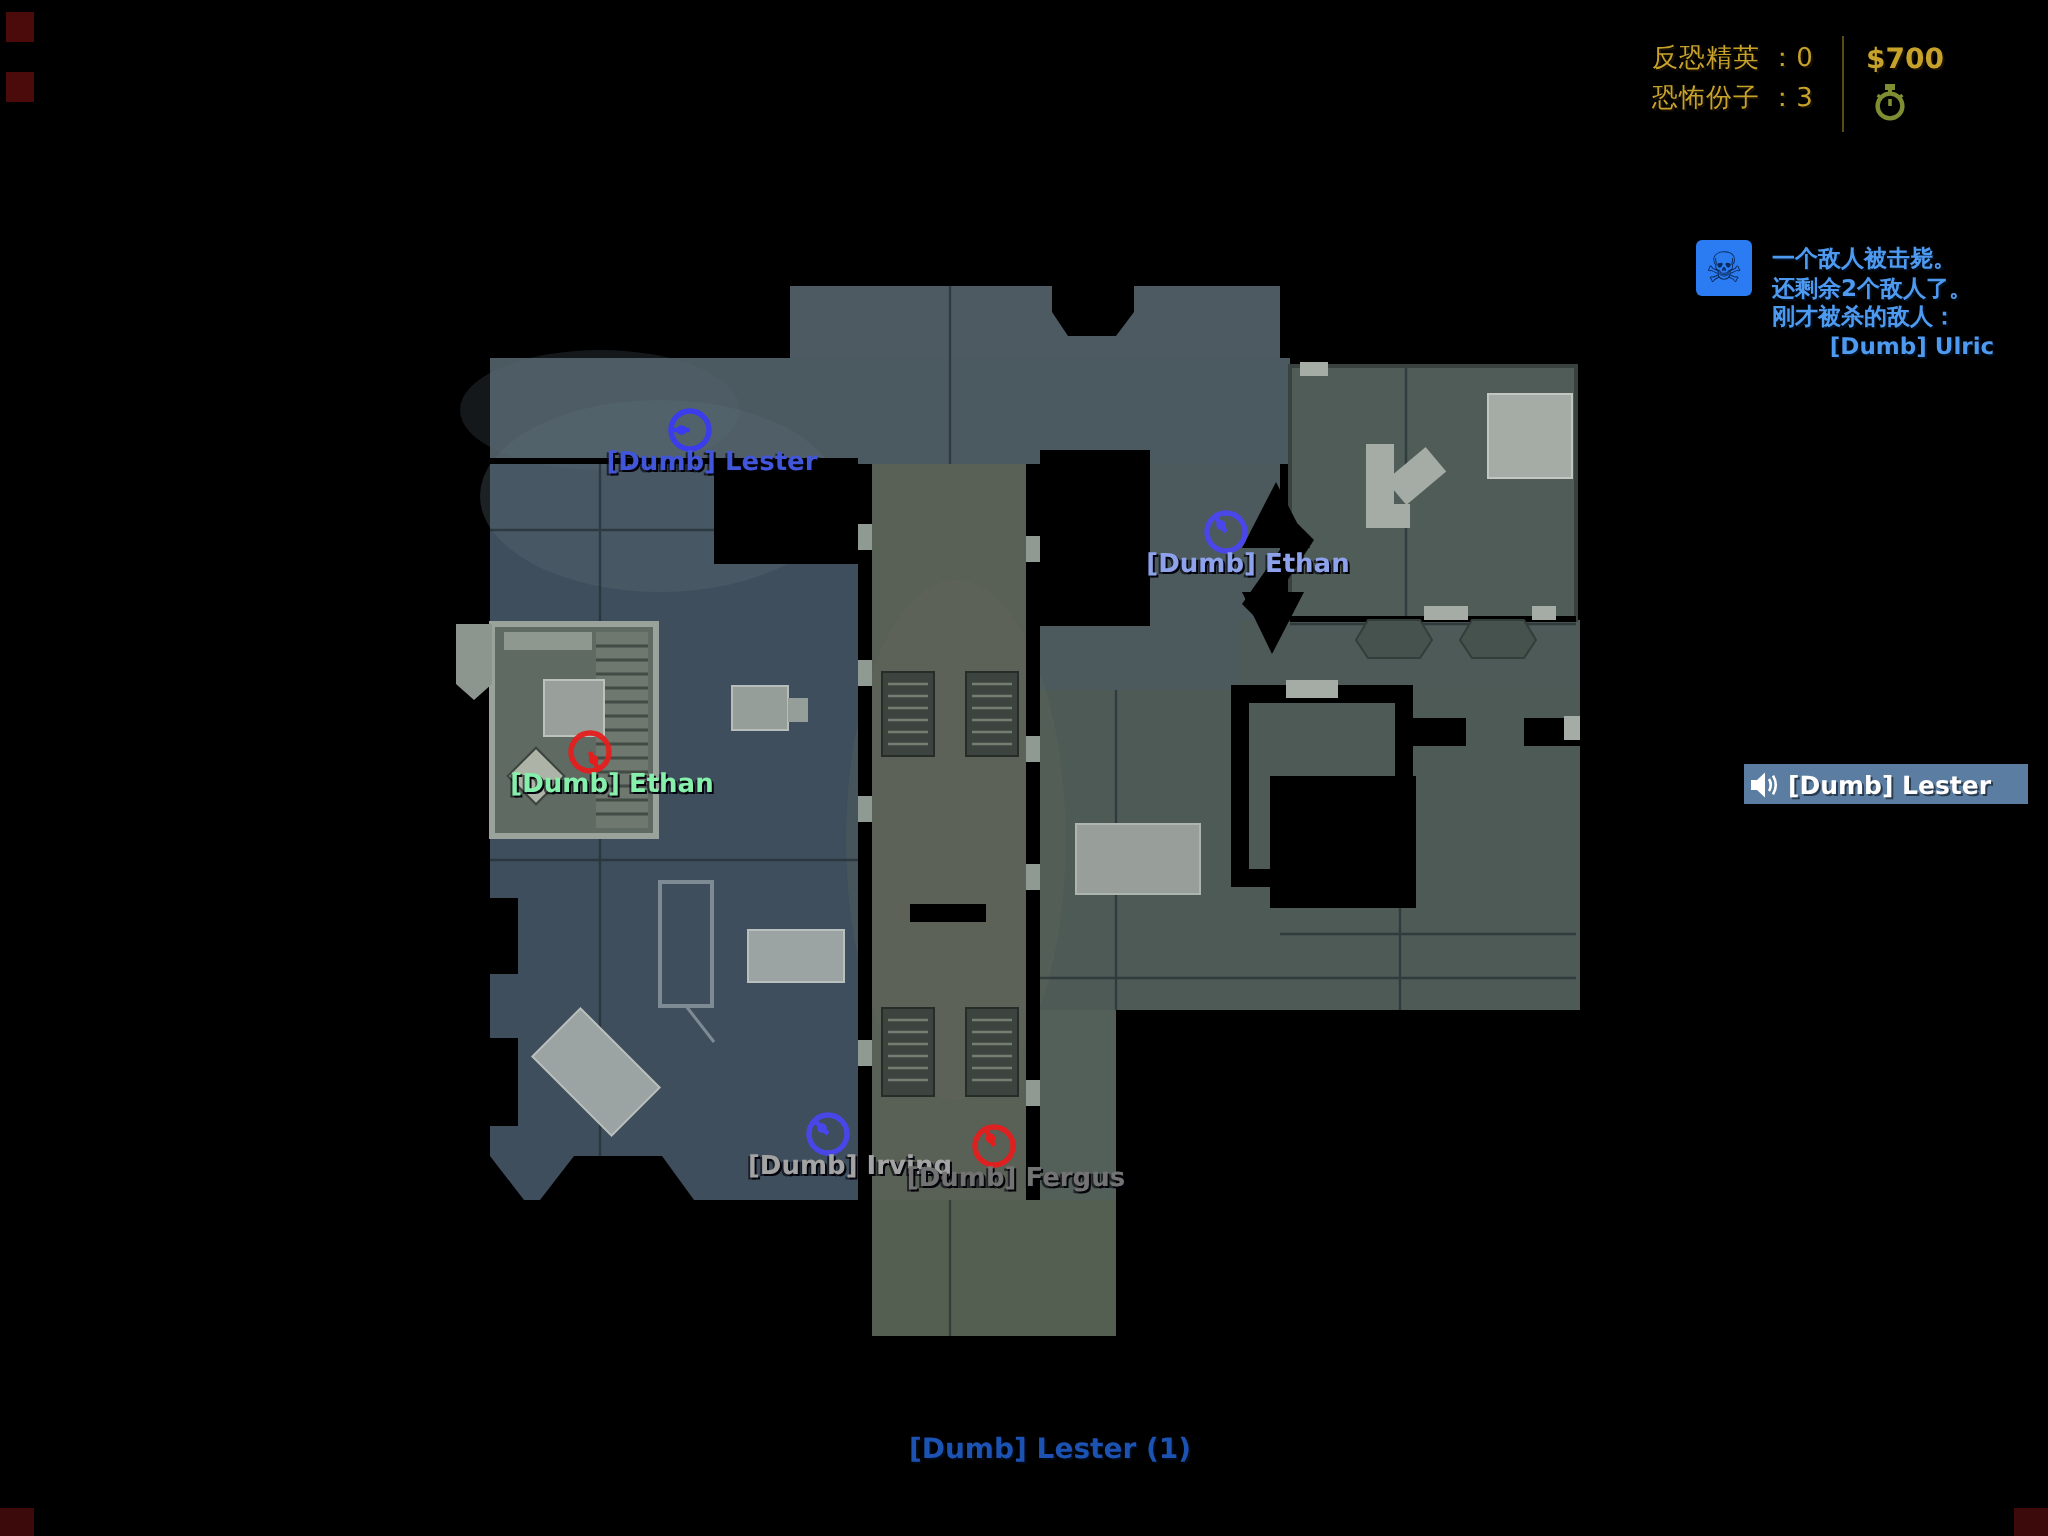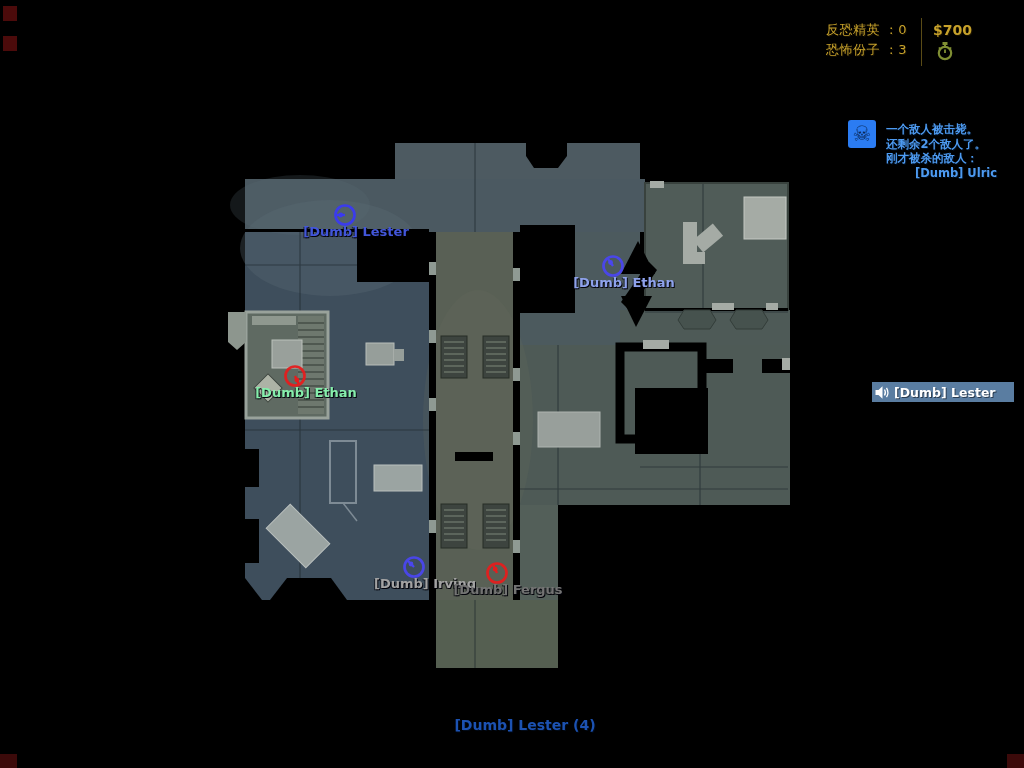--- a/index.html
+++ b/index.html
@@ -260,20 +260,20 @@
 
   <div id="voice-indicator">
     <svg width="17" height="15" viewBox="0 0 17 15" style="margin-left:2px;">
       <polygon points="1.5,5 4.5,5 8.5,1.2 8.5,13.8 4.5,10 1.5,10" fill="#ffffff"></polygon>
       <path d="M10.5,4.5 Q12.3,7.5 10.5,10.5" fill="none" stroke="#ffffff" stroke-width="1.3"></path>
       <path d="M12.5,2.8 Q15.3,7.5 12.5,12.2" fill="none" stroke="#ffffff" stroke-width="1.3"></path>
     </svg>
     <span class="vi-label">[Dumb] Lester</span>
   </div>
 
-  <div id="spectating">[Dumb] Lester (4)</div>
+  <div id="spectating">[Dumb] Lester (1)</div>
 
   <div class="corner-mark" style="left:3px;top:6px;width:14px;height:15px;background:#4c0b0b;"></div>
   <div class="corner-mark" style="left:3px;top:36px;width:14px;height:15px;background:#4c0b0b;"></div>
   <div class="corner-mark" style="left:0px;top:754px;width:17px;height:14px;background:#3c0a0a;"></div>
   <div class="corner-mark" style="left:1007px;top:754px;width:17px;height:14px;background:#3c0a0a;"></div>
 
 </div>
 
 </body></html>

